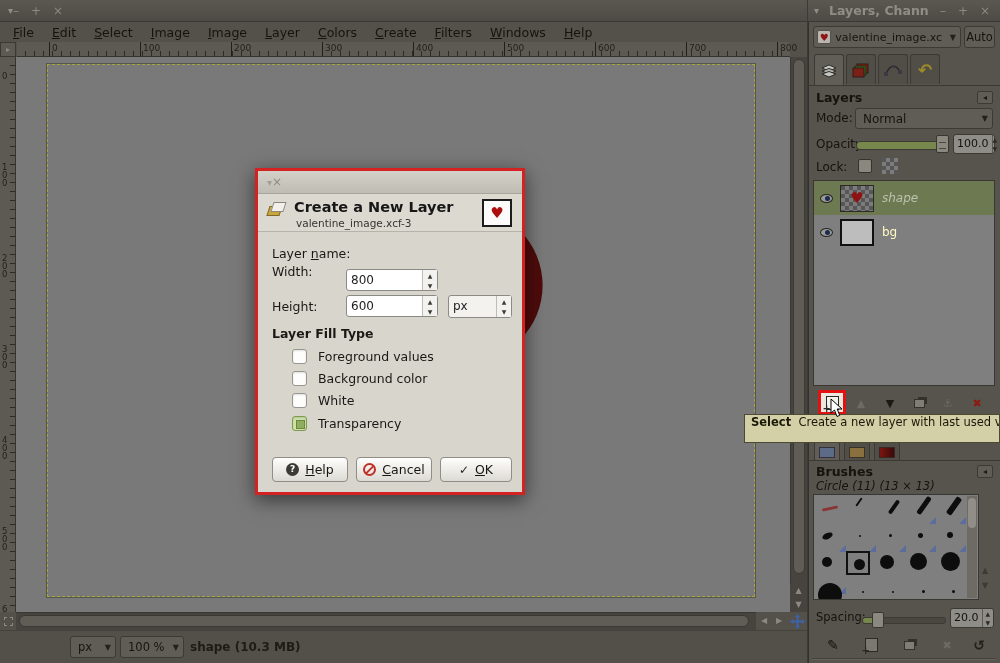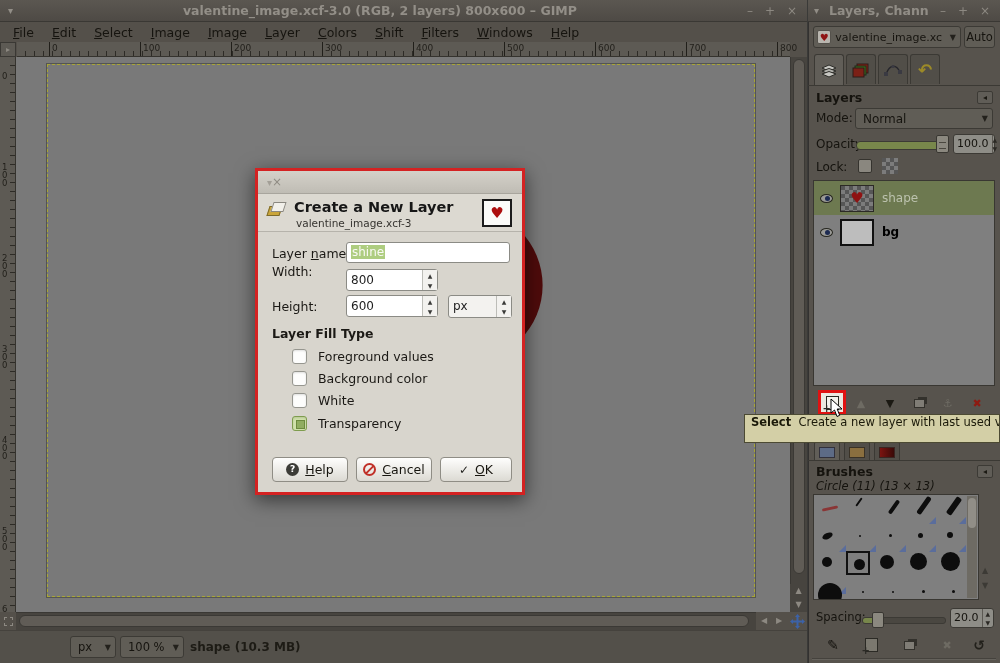--- a/index.html
+++ b/index.html
@@ -80,22 +80,22 @@
   #lock-alpha{left:882px;top:158px;width:16px;height:16px;}
   #layer-list{left:813px;top:180px;width:182px;height:206px;background:#7f7f7f;border:1px solid #393732;}
   .lrow{position:absolute;left:0;width:180px;height:34px;display:flex;align-items:center;}
   .lrow.sel{background:#6d7950;}
   .eye{width:13px;height:9px;margin:0 7px 0 6px;background:#9a9a96;border:1px solid #26261f;border-radius:50%;position:relative;}
   .eye::after{content:"";position:absolute;left:4px;top:1px;width:5px;height:5px;border-radius:50%;background:#1d2b52;}
   .lthumb{width:34px;height:27px;border:1px solid #2c2a26;display:flex;align-items:center;justify-content:center;}
   .lthumb.white{background:#bdbdbd;border:2px solid #111;}
   .lthumb .h{color:#8f1212;font-size:15px;line-height:15px;}
   .lname{margin-left:8px;font-size:12px;}
-  .lname.light{color:#bcc2ae;}
-  .lname.dark{color:#000000;font-weight:bold;}
+  .lname.light{color:#bcc2ae;font-style:italic;}
+  .lname.dark{color:#fef9c3;font-weight:normal;}
   .lyr-btn{top:392px;width:24px;height:22px;display:flex;align-items:center;justify-content:center;font-size:11px;}
   .dis{color:#6e6b63;}
   .ena{color:#1b1913;}
   .dup-icon{width:11px;height:9px;border:1px solid #33312c;background:#807d76;box-shadow:3px -3px 0 -1px #33312c;}
   
   #tooltip{left:744px;top:414px;width:256px;height:29px;background:#d3cfa6;border:1px solid #4c4a33;padding:1px 0 0 6px;color:#1a1909;font-size:11.5px;line-height:13px;z-index:60;white-space:nowrap;overflow:hidden;}
   
   #redbox{left:818px;top:390px;width:28px;height:25px;border:3px solid #e01212;background:#ebe8e0;z-index:55;display:flex;align-items:center;justify-content:center;}
   #newlayer-icon{width:13px;height:14px;border:1px solid #2b2a25;background:#f4f2ec;position:relative;}
   #newlayer-icon::after{content:"+";position:absolute;left:-4px;bottom:-5px;font-size:10px;font-weight:bold;color:#2b2a25;}
@@ -156,36 +156,35 @@
   .i-cancel::after{content:"";position:absolute;left:-1px;top:3.5px;width:11px;height:2px;background:#c03028;transform:rotate(-45deg);}
   .i-ok{color:#1d1d1a;font-size:12px;font-weight:bold;}
   u{text-decoration:underline;}
 </style>
 </head>
 <body>
 
 <div id="win" class="abs">
   <div id="titlebar" class="abs">
     <span class="shade">▾</span>
-    <span class="ttl">valentine_image.xcf-3.0 (RGB, 2 layers) 800x600 – GIMP</span>
     <span class="winbtns">
       <span>–</span>
       <span>+</span>
       <span>×</span>
     </span>
   </div>
   <div id="menubar" class="abs">
     <span class="menu-item">File</span>
     <span class="menu-item">Edit</span>
     <span class="menu-item">Select</span>
     <span class="menu-item">Image</span>
     <span class="menu-item">Image</span>
     <span class="menu-item">Layer</span>
     <span class="menu-item">Colors</span>
-    <span class="menu-item">Shift</span>
+    <span class="menu-item">Create</span>
     <span class="menu-item">Filters</span>
     <span class="menu-item">Windows</span>
     <span class="menu-item">Help</span>
   </div>
 
   <div id="rcorner" class="abs"><span>▸</span></div>
   <div id="hruler" class="abs">
     <span class="hlab" style="left:32px">0</span>
     <span class="hlab" style="left:123px">100</span>
     <span class="hlab" style="left:214px">200</span>
@@ -446,21 +445,20 @@
         <div class="p1"></div>
       </div>
     <div id="dlg-heading" class="abs">Create a New Layer</div>
     <div id="dlg-sub" class="abs">valentine_image.xcf-3</div>
     <div id="dlg-thumb" class="abs">
         <span>♥</span>
       </div>
   </div>
 
   <span class="dlabel" style="left:14px;top:75px"><span>Layer </span><u>n</u><span>ame:</span></span>
-  <div class="dentry" style="left:88px;top:71px;width:164px;height:21px"><span class="selhl">shine</span></div>
 
   <span class="dlabel" style="left:14px;top:93px">Width:</span>
   <div class="dspin" style="left:88px;top:98px;width:92px;height:22px">
     <span class="val">800</span>
     <span class="btns">
         <span>▲</span>
         <span>▼</span>
       </span>
   </div>
   <span class="dlabel" style="left:14px;top:128px">Height:</span>

